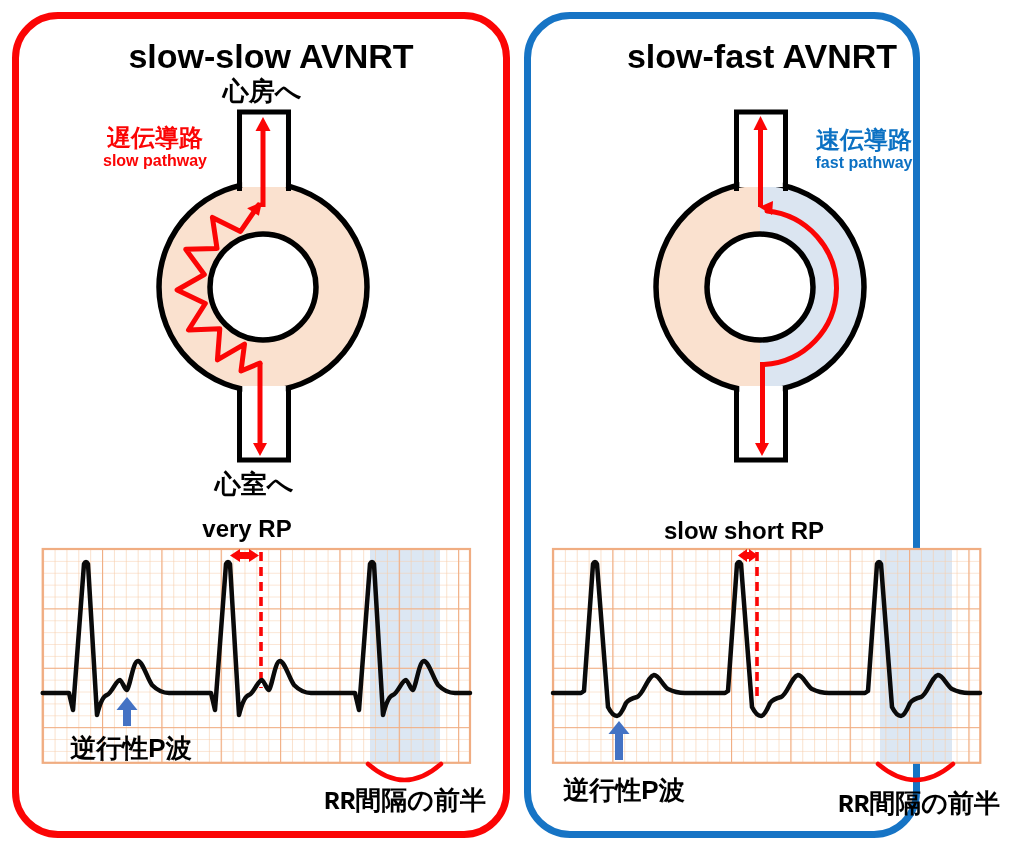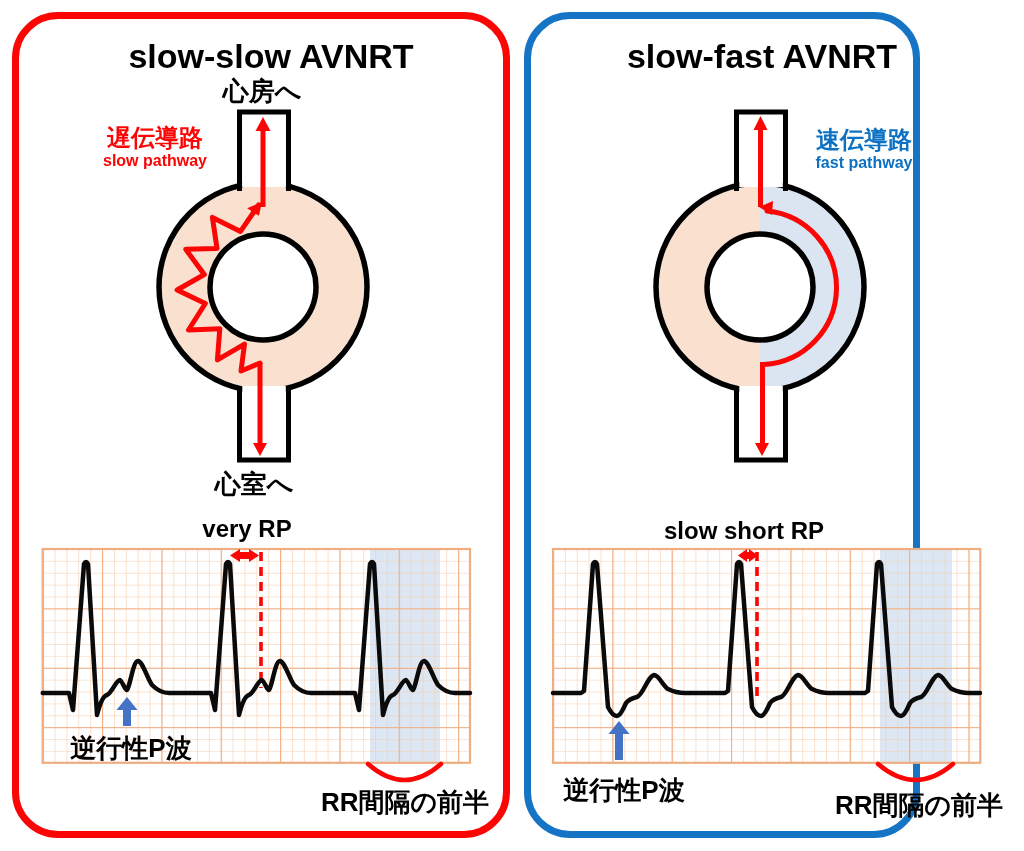--- a/index.html
+++ b/index.html
@@ -9,21 +9,21 @@
          border-radius:46px;box-sizing:border-box;background:#fff;}
   .panel svg{position:absolute;left:0;top:0;}
   .lbl{position:absolute;transform:translateX(-50%);white-space:nowrap;
        font-weight:bold;color:#000;text-align:center;line-height:1.12;}
   .title{font-size:34px;letter-spacing:0px;}
   .jp-mid{font-size:26px;}
   .pathway{font-size:24px;}
   .pathway .en{font-size:16px;text-align:right;}
   .rp{font-size:24px;}
   .retro{font-size:26px;}
-  .rr{font-size:26px;}
+  .rr{font-size:26px;font-family:Liberation Mono, monospace;}
 </style>
 </head>
 <body>
 
 <div class="panel" style="left:12px;width:498px;border-color:#FB0505;">
 
   <svg width="484" height="812" viewBox="0 0 484 812">
     <defs>
       <pattern id="gsA" width="11.8694" height="11.8777" patternUnits="userSpaceOnUse">
         <path d="M11.8694 0H0V11.8777" fill="none" stroke="#F7CDAB" stroke-width="1.2"></path>

